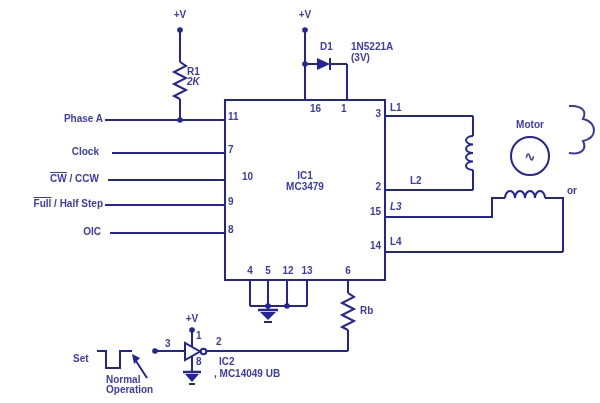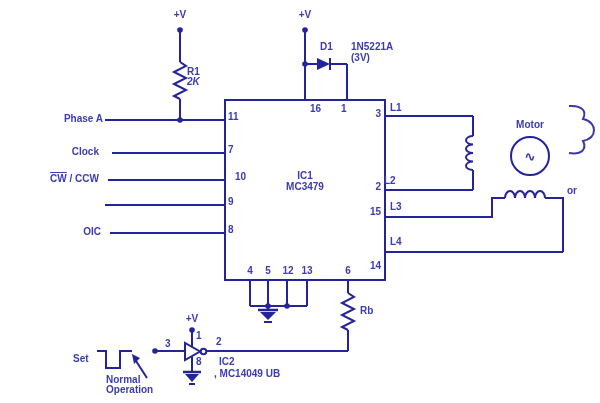--- a/index.html
+++ b/index.html
@@ -143,42 +143,43 @@
   <div class="t" style="left:187px;top:67px;">R1</div>
   <div class="t" style="left:187px;top:77px;font-style:italic;">2K</div>
 
   <div class="t" style="left:320px;top:42px;text-align:right;">D1</div>
   <div class="t" style="left:351px;top:42px;">1N5221A</div>
   <div class="t" style="left:351px;top:53px;">(3V)</div>
 
   <div class="t rt" style="left:20px;top:114px;width:83px;">Phase A</div>
   <div class="t rt" style="left:20px;top:147px;width:79px;">Clock</div>
   <div class="t rt" style="left:10px;top:174px;width:89px;"><span class="ov">CW</span><span> / CCW</span></div>
+  <div class="t rt" style="left:5px;top:199px;width:98px;"><span class="ov">Full</span><span> / Half Step</span></div>
   <div class="t rt" style="left:20px;top:227px;width:81px;">OIC</div>
 
   <div class="t" style="left:228px;top:112px;">11</div>
   <div class="t" style="left:228px;top:145px;">7</div>
-  <div class="t" style="left:235px;top:172px;">10</div>
+  <div class="t" style="left:242px;top:172px;">10</div>
   <div class="t" style="left:228px;top:197px;">9</div>
   <div class="t" style="left:228px;top:225px;">8</div>
 
   <div class="t" style="left:310px;top:104px;">16</div>
   <div class="t" style="left:341px;top:104px;">1</div>
 
   <div class="t ctr" style="left:265px;top:171px;width:80px;">IC1</div>
   <div class="t ctr" style="left:265px;top:182px;width:80px;">MC3479</div>
 
   <div class="t rt" style="left:361px;top:109px;width:20px;">3</div>
   <div class="t rt" style="left:361px;top:182px;width:20px;">2</div>
   <div class="t rt" style="left:361px;top:207px;width:20px;">15</div>
-  <div class="t rt" style="left:361px;top:241px;width:20px;margin-top:20px;">14</div>
+  <div class="t rt" style="left:361px;top:241px;width:20px;">14</div>
 
   <div class="t" style="left:390px;top:103px;">L1</div>
-  <div class="t" style="left:384px;top:176px;">L2</div>
-  <div class="t" style="left:390px;top:202px;">L3</div>
+  <div class="t" style="left:410px;top:176px;">L2</div>
+  <div class="t" style="left:390px;top:202px;font-style:italic;">L3</div>
   <div class="t" style="left:390px;top:237px;text-align:center;">L4</div>
 
   <div class="t ctr" style="left:503px;top:120px;width:54px;">Motor</div>
   <div class="t ctr motor-sym" style="left:520px;top:150px;width:20px;">∿</div>
   <div class="t" style="left:567px;top:186px;">or</div>
 
   <div class="t ctr" style="left:243px;top:266px;width:14px;">4</div>
   <div class="t ctr" style="left:261px;top:266px;width:14px;">5</div>
   <div class="t ctr" style="left:281px;top:266px;width:14px;">12</div>
   <div class="t ctr" style="left:300px;top:266px;width:14px;">13</div>

